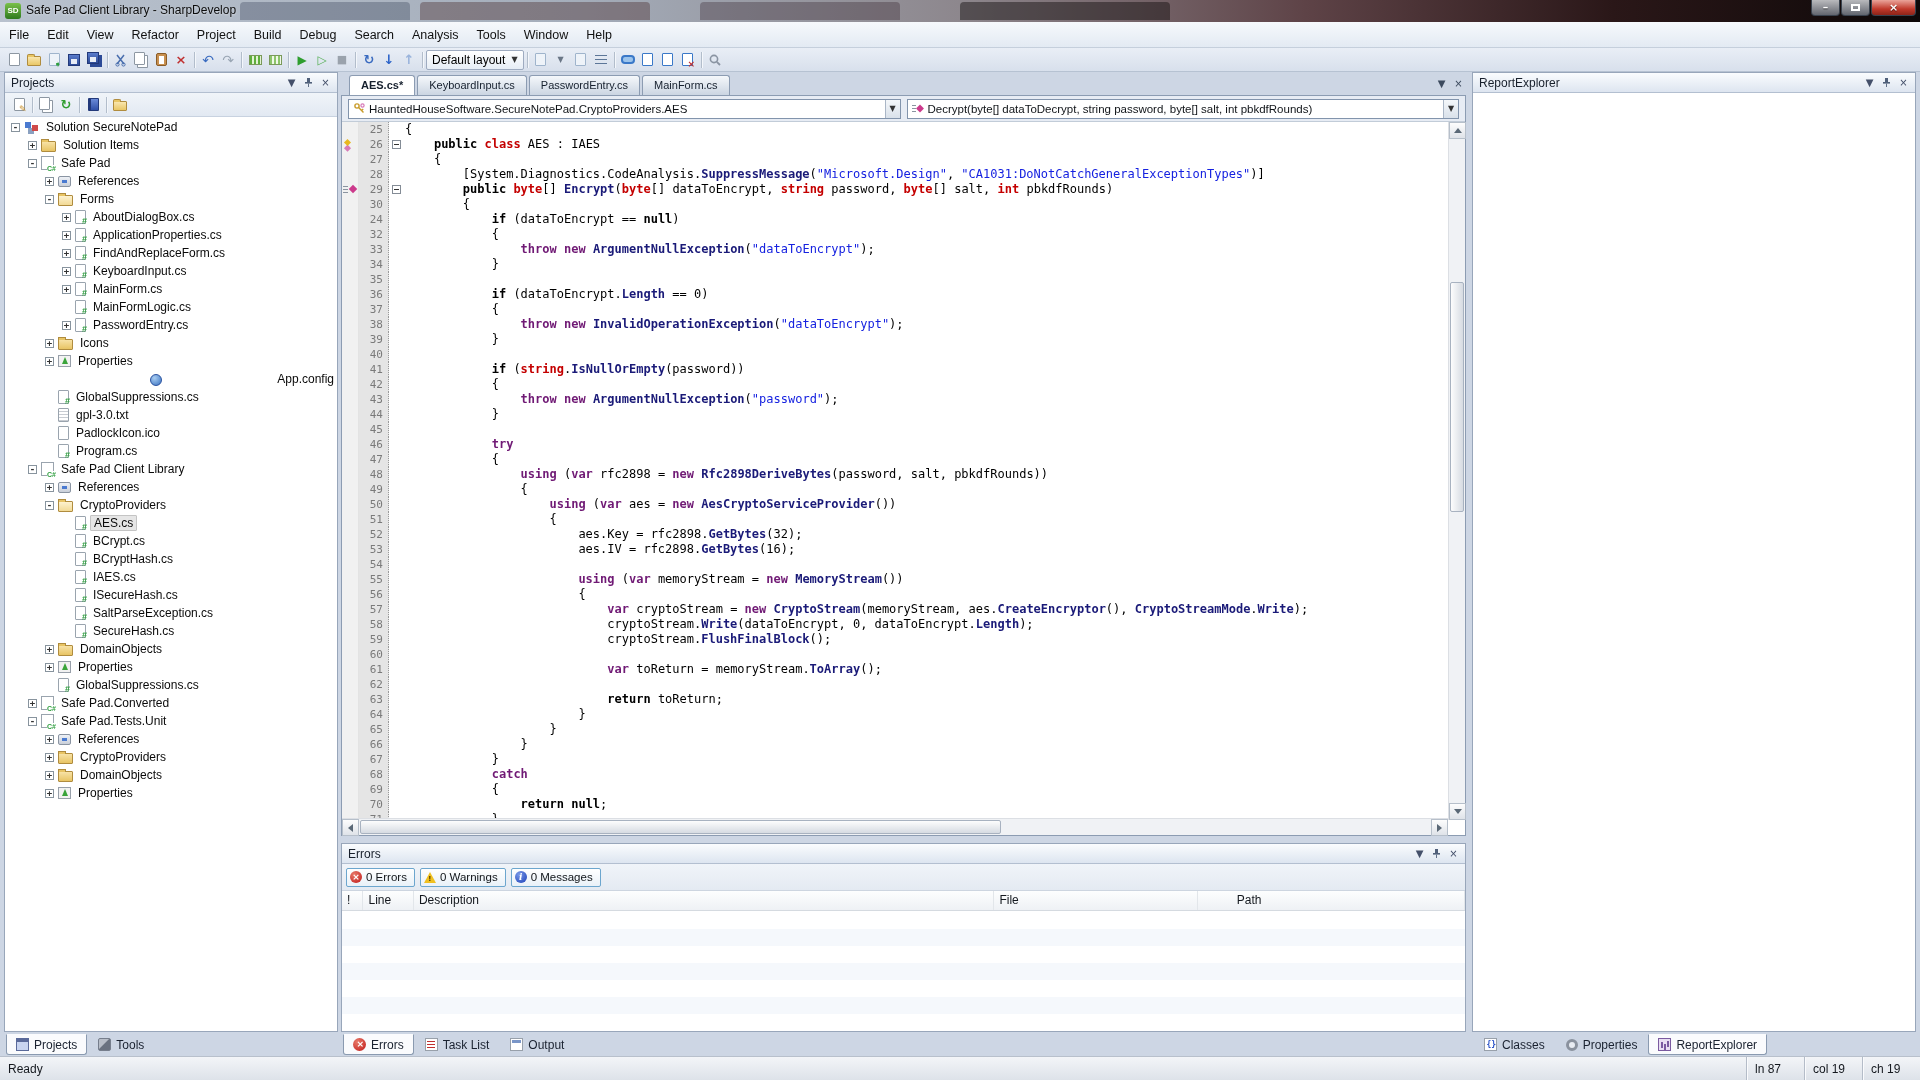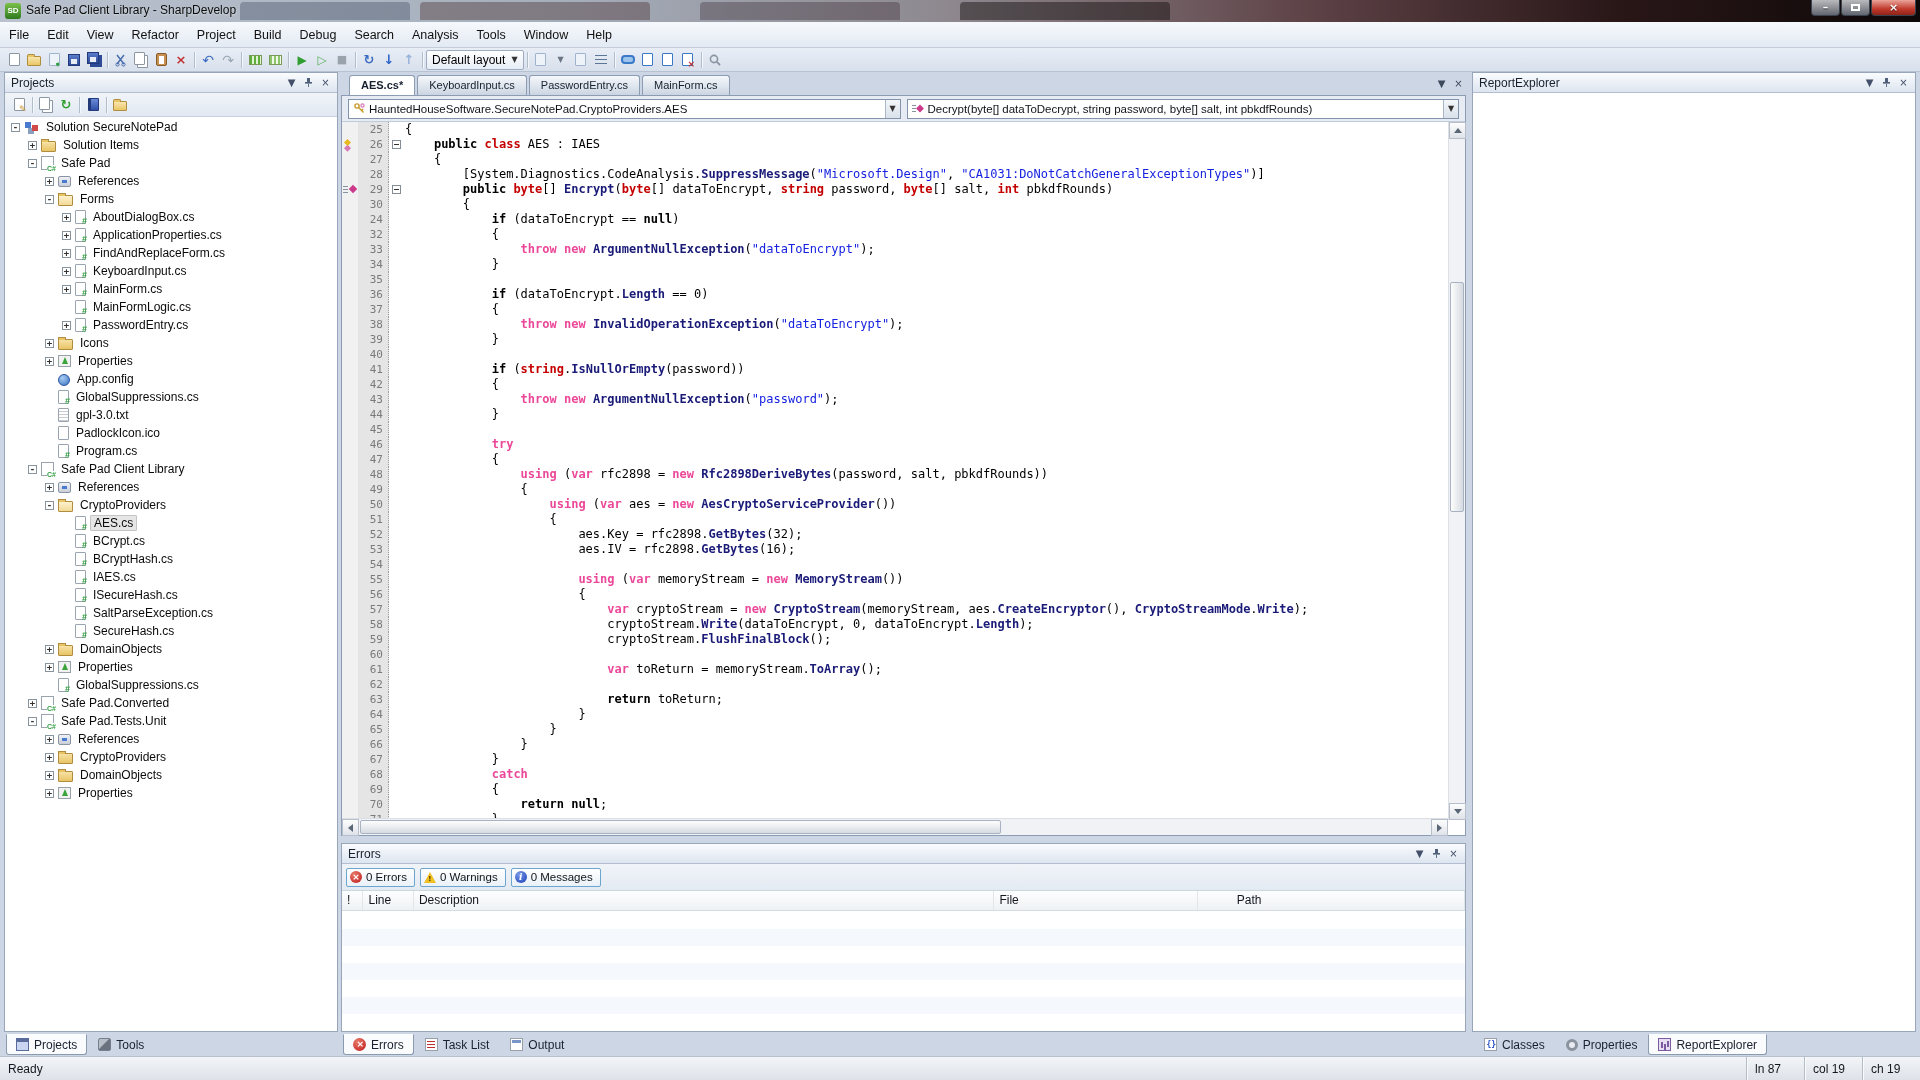--- a/index.html
+++ b/index.html
@@ -106,21 +106,21 @@
   .cline{display:flex;height:15px;}
   .cicon{width:17px;min-width:17px;background:#f1f1f1;border-right:1px solid #e3e3e3;position:relative;}
   .cnum{width:30px;min-width:30px;text-align:right;padding-right:5px;color:#7a7a7a;background:#e5e5e5;border-right:1px dotted #9a9a9a;font-size:11px;}
   .cfold{width:16px;min-width:16px;position:relative;}
   .fb{position:absolute;left:3px;top:3px;width:9px;height:9px;border:1px solid #848c96;background:#fff;}
   .fb::after{content:"";position:absolute;left:1px;right:1px;top:3px;height:1px;background:#333;}
   .ccode{white-space:pre;color:#000;}
   .tk-p{color:#000;}
   .tk-k{color:#000000;font-weight:bold;}
   .tk-v{color:#c40000;font-weight:bold;}
-  .tk-t{color:#ec4899;font-weight:bold;}
+  .tk-t{color:#701a75;font-weight:bold;}
   .tk-c{color:#1a1a78;font-weight:bold;}
   .tk-s{color:#1622e0;}
   .tk-n{color:#000;font-weight:bold;}
   .mk-class::before{content:"";position:absolute;left:3px;top:3px;width:5px;height:5px;background:#e8b820;transform:rotate(45deg);
     box-shadow:4px 4px 0 #d87ab8;}
   .mk-method::before{content:"";position:absolute;left:8px;top:4px;width:6px;height:6px;background:#cc3a8c;transform:rotate(45deg);}
   .mk-method::after{content:"";position:absolute;left:1px;top:4px;width:5px;height:7px;background:repeating-linear-gradient(#8a94a0 0 1px,transparent 1px 3px);}
 
   
   #vscroll{position:absolute;right:0;top:26px;width:17px;height:698px;background:#f0f2f5;border-left:1px solid #dcdfe4;}
@@ -434,21 +434,21 @@
       <div class="trow" style="padding-left: 40px;">
         <span class="exp">+</span>
         <span class="ticon i-folder"></span>
         <span class="tlabel">Icons</span>
       </div>
       <div class="trow" style="padding-left: 40px;">
         <span class="exp">+</span>
         <span class="ticon i-props"></span>
         <span class="tlabel">Properties</span>
       </div>
-      <div class="trow" style="padding-left: 40px;">
+      <div class="trow" style="padding-left: 24px; justify-content: space-between;">
         <span class="exp hid"></span>
         <span class="ticon i-config"></span>
         <span class="tlabel">App.config</span>
       </div>
       <div class="trow" style="padding-left: 40px;">
         <span class="exp hid"></span>
         <span class="ticon i-cs"></span>
         <span class="tlabel">GlobalSuppressions.cs</span>
       </div>
       <div class="trow" style="padding-left: 40px;">

